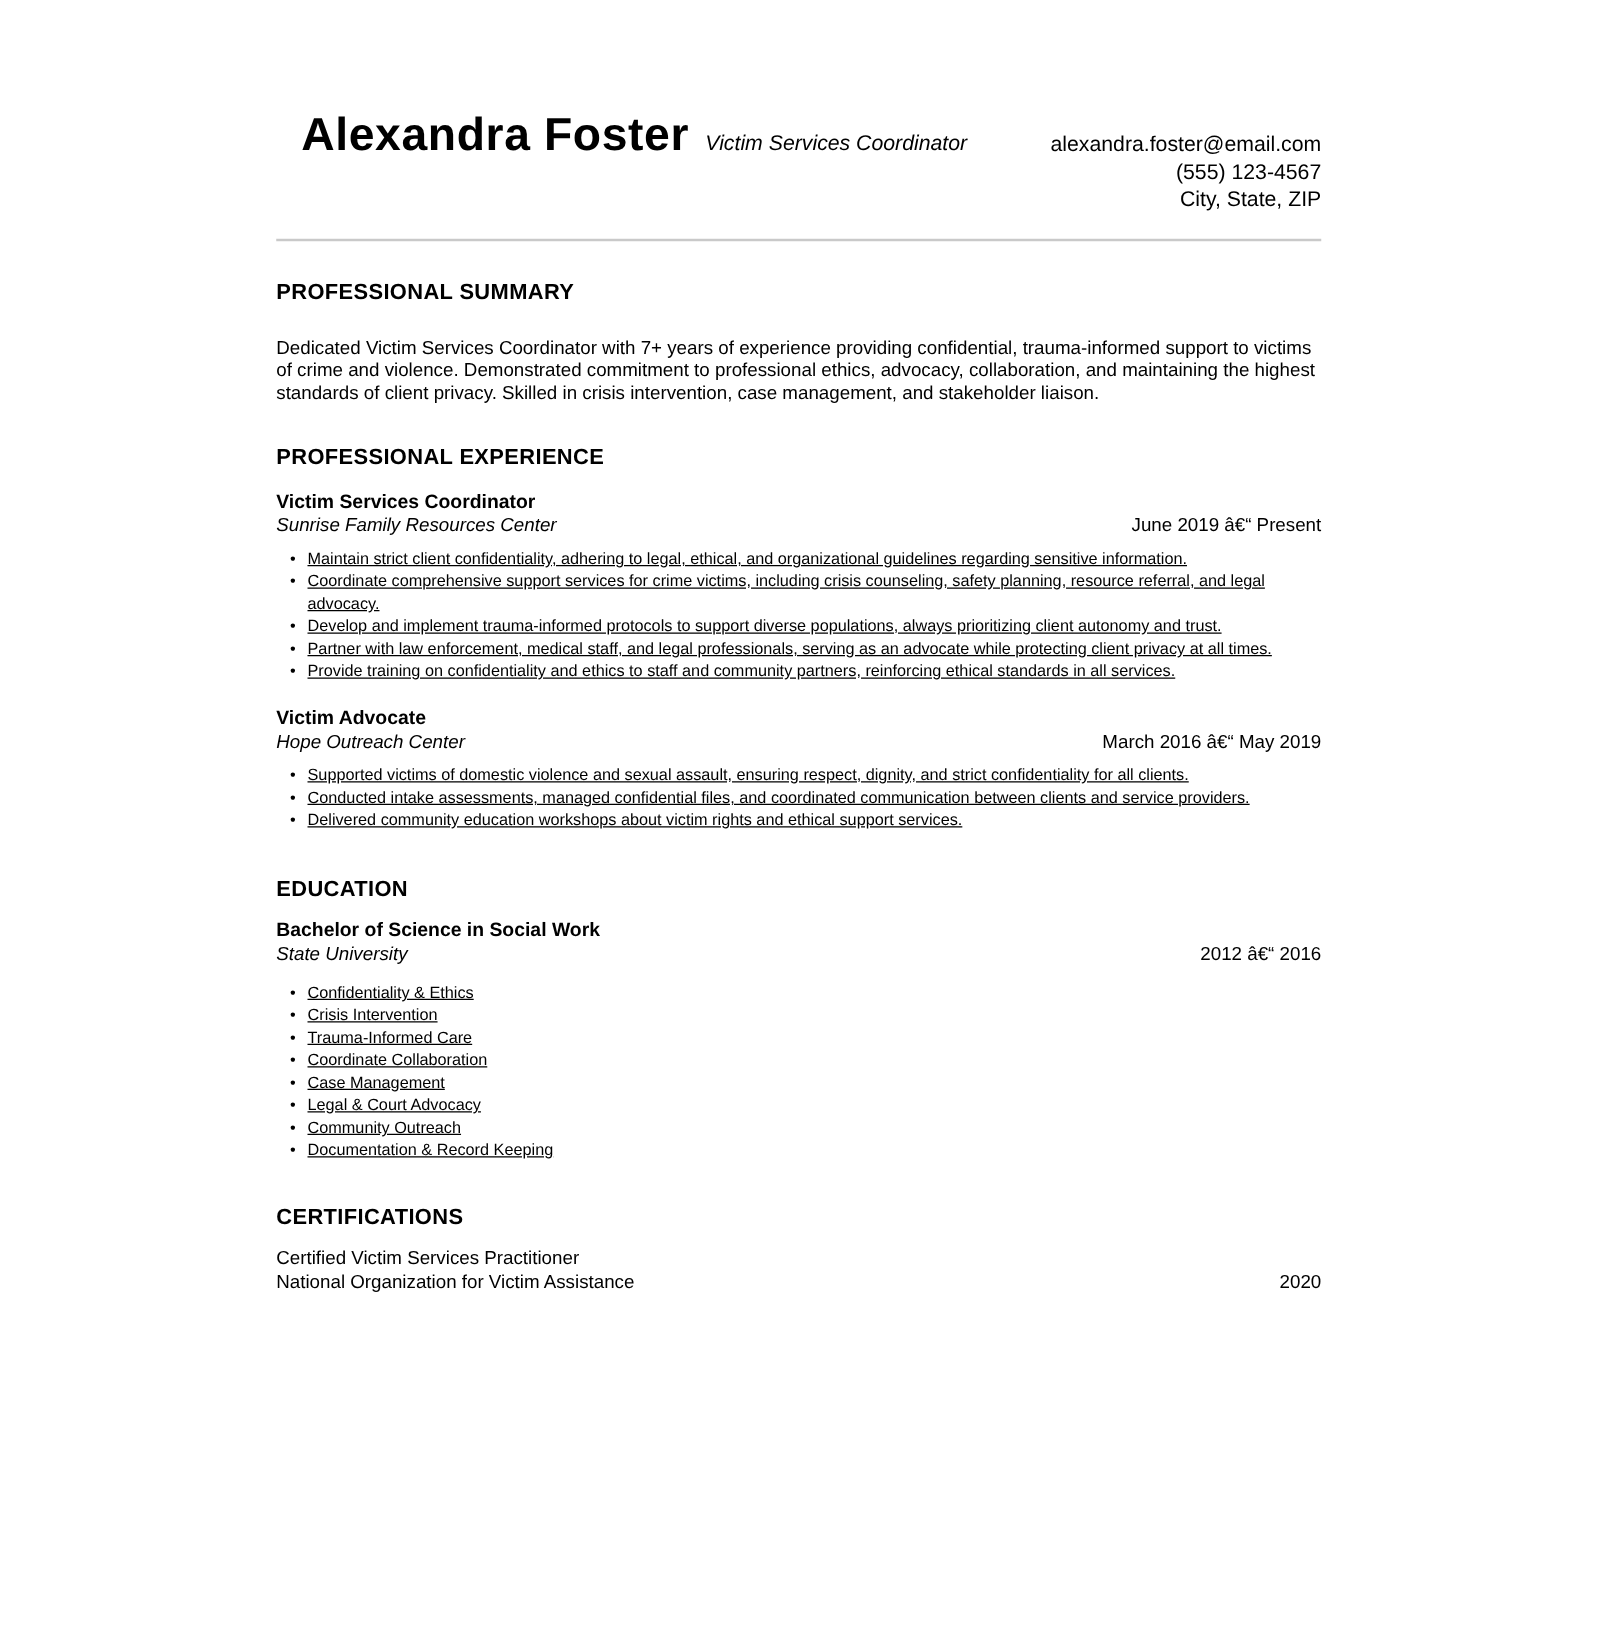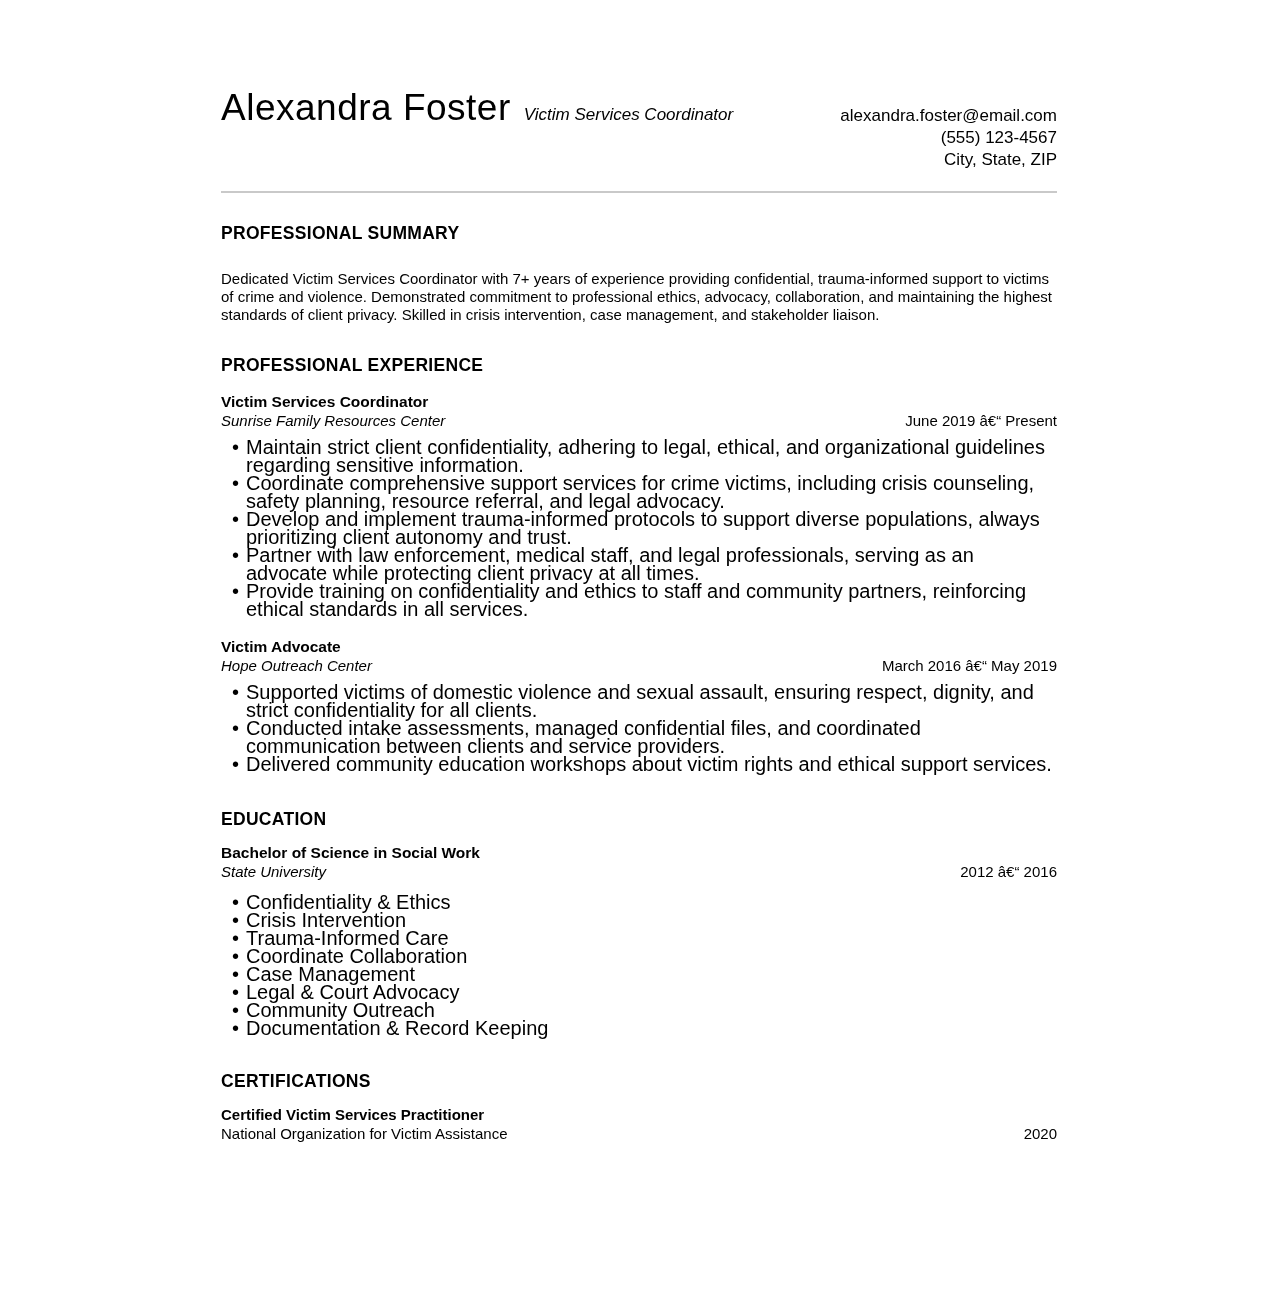--- a/index.html
+++ b/index.html
@@ -22,23 +22,24 @@
     justify-content: space-between;
     align-items: flex-start;
   }
   .name-group {
     display: flex;
     align-items: baseline;
     white-space: nowrap;
   }
   .name {
     font-size: 37px;
-    font-weight: normal;
+    font-weight: bold;
     letter-spacing: 0.5px;
     line-height: 1.1;
+    margin-left: 20px;
   }
   .job-subtitle {
     font-size: 17px;
     font-style: italic;
     margin-left: 13px;
   }
   .contact {
     text-align: right;
     font-size: 17px;
     line-height: 22px;
@@ -75,24 +76,25 @@
     font-size: 15px;
     line-height: 19px;
   }
   .company, .school { font-style: italic; }
   .dates { font-style: normal; white-space: nowrap; }
   ul.bullets {
     list-style: none;
     margin-top: 8px;
   }
   ul.bullets li {
-    font-size: 20px;
+    font-size: 13px;
     line-height: 18px;
     padding-left: 25px;
     position: relative;
+    text-decoration: underline;
   }
   ul.bullets li::before {
     content: "\2022";
     position: absolute;
     left: 11px;
     top: 0;
   }
   .job + .job { margin-top: 19px; }
   .education-heading { margin-top: 36px; }
   .degree {
@@ -101,21 +103,20 @@
     line-height: 19px;
     margin-top: 13px;
   }
   .skills-heading { margin-top: 30px; }
   ul.skills { margin-top: 12px; }
   .certifications-heading { margin-top: 34px; }
   .cert-name {
     font-size: 15px;
     line-height: 19px;
     margin-top: 13px;
-    font-weight: bold;
   }
 </style>
 </head>
 <body>
 
 <div class="page">
 
   <div class="header-row">
     <div class="name-group">
       <span class="name">Alexandra Foster</span>

